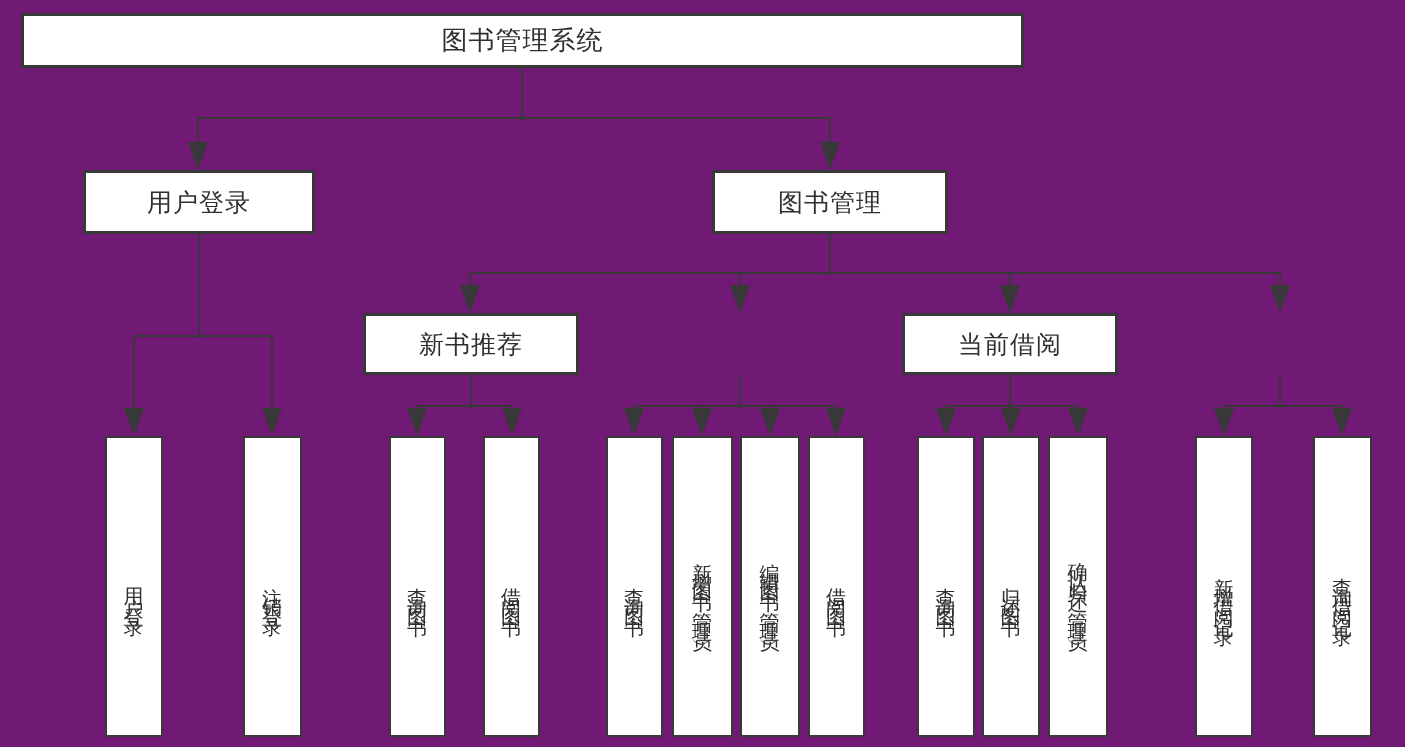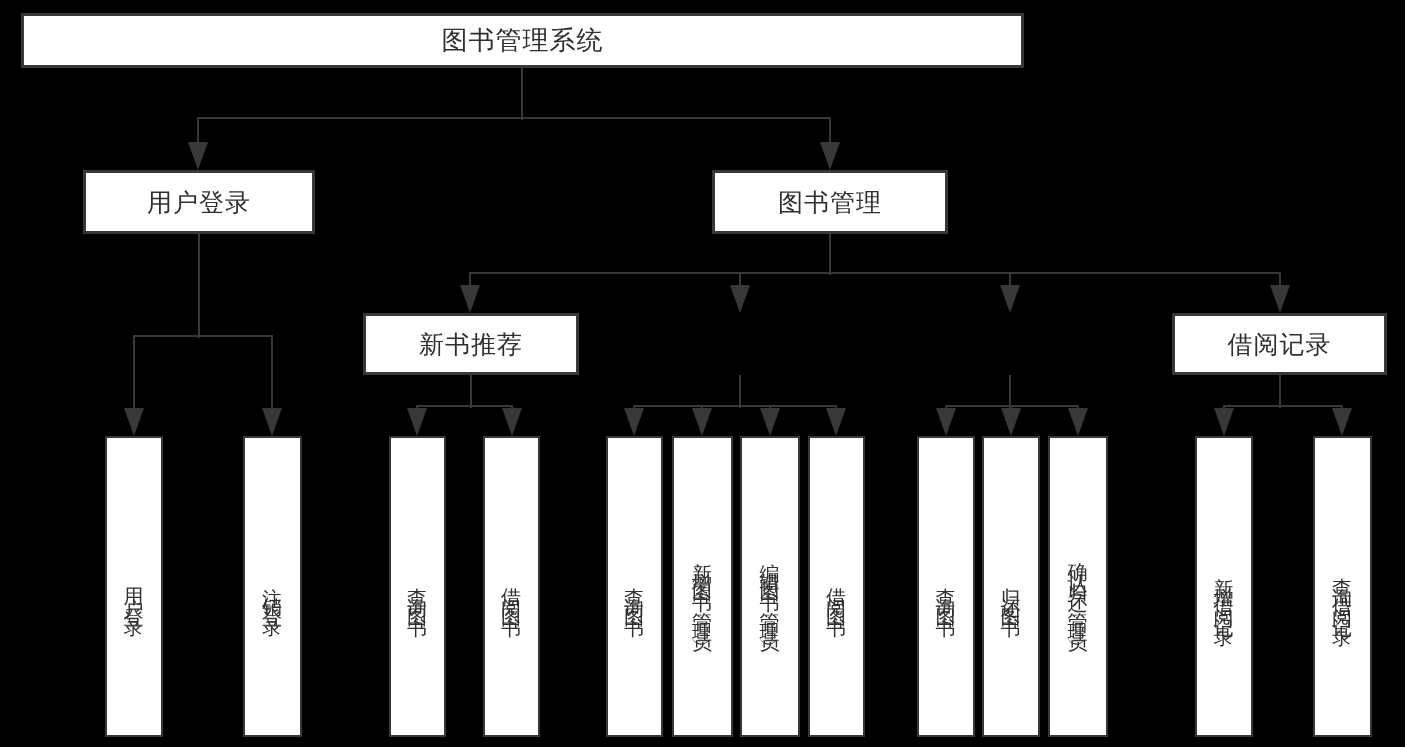--- a/index.html
+++ b/index.html
@@ -1,18 +1,18 @@
 <!DOCTYPE html>
 <html><head>
 <meta charset="utf-8">
 <style>
   * { margin:0; padding:0; box-sizing:border-box; }
   html,body { background:#ffffff; }
   body { font-family:"DejaVu Sans","Liberation Sans",sans-serif; color:#2f2f2f; }
-  .canvas { position:relative; width:1405px; height:747px; background:#000000; overflow:hidden; }
+  .canvas { position:relative; width:1405px; height:747px; background:#701a75; overflow:hidden; }
 
   .box { position:absolute; background:#ffffff; border:3px solid #383838;
          display:flex; align-items:center; justify-content:center; z-index:2; }
   .lv0 { font-size:26px; letter-spacing:1px; }
   .lv12 { font-size:25px; letter-spacing:1px; }
   .vbox { border-width:2px; }
   .vtxt { writing-mode:vertical-rl; text-orientation:mixed; font-size:20px;
           line-height:1; letter-spacing:10px; margin-bottom:-10px; white-space:nowrap; }
 
   
@@ -57,22 +57,22 @@
   <div class="box lv12" id="b-l1-user">
     <span>用户登录</span>
   </div>
   <div class="box lv12" id="b-l1-book">
     <span>图书管理</span>
   </div>
 
   <div class="box lv12" id="b-l2-rec">
     <span>新书推荐</span>
   </div>
-  <div class="box lv12" id="b-l2-his">
-    <span>借阅记录</span>
+  <div class="box lv12" id="b-l2-cur">
+    <span>当前借阅</span>
   </div>
 
   <div class="box vbox" id="v-login">
     <span class="vtxt">用户登录</span>
   </div>
   <div class="box vbox" id="v-logout">
     <span class="vtxt">注销登录</span>
   </div>
   <div class="box vbox" id="v-q1">
     <span class="vtxt">查询图书</span>

